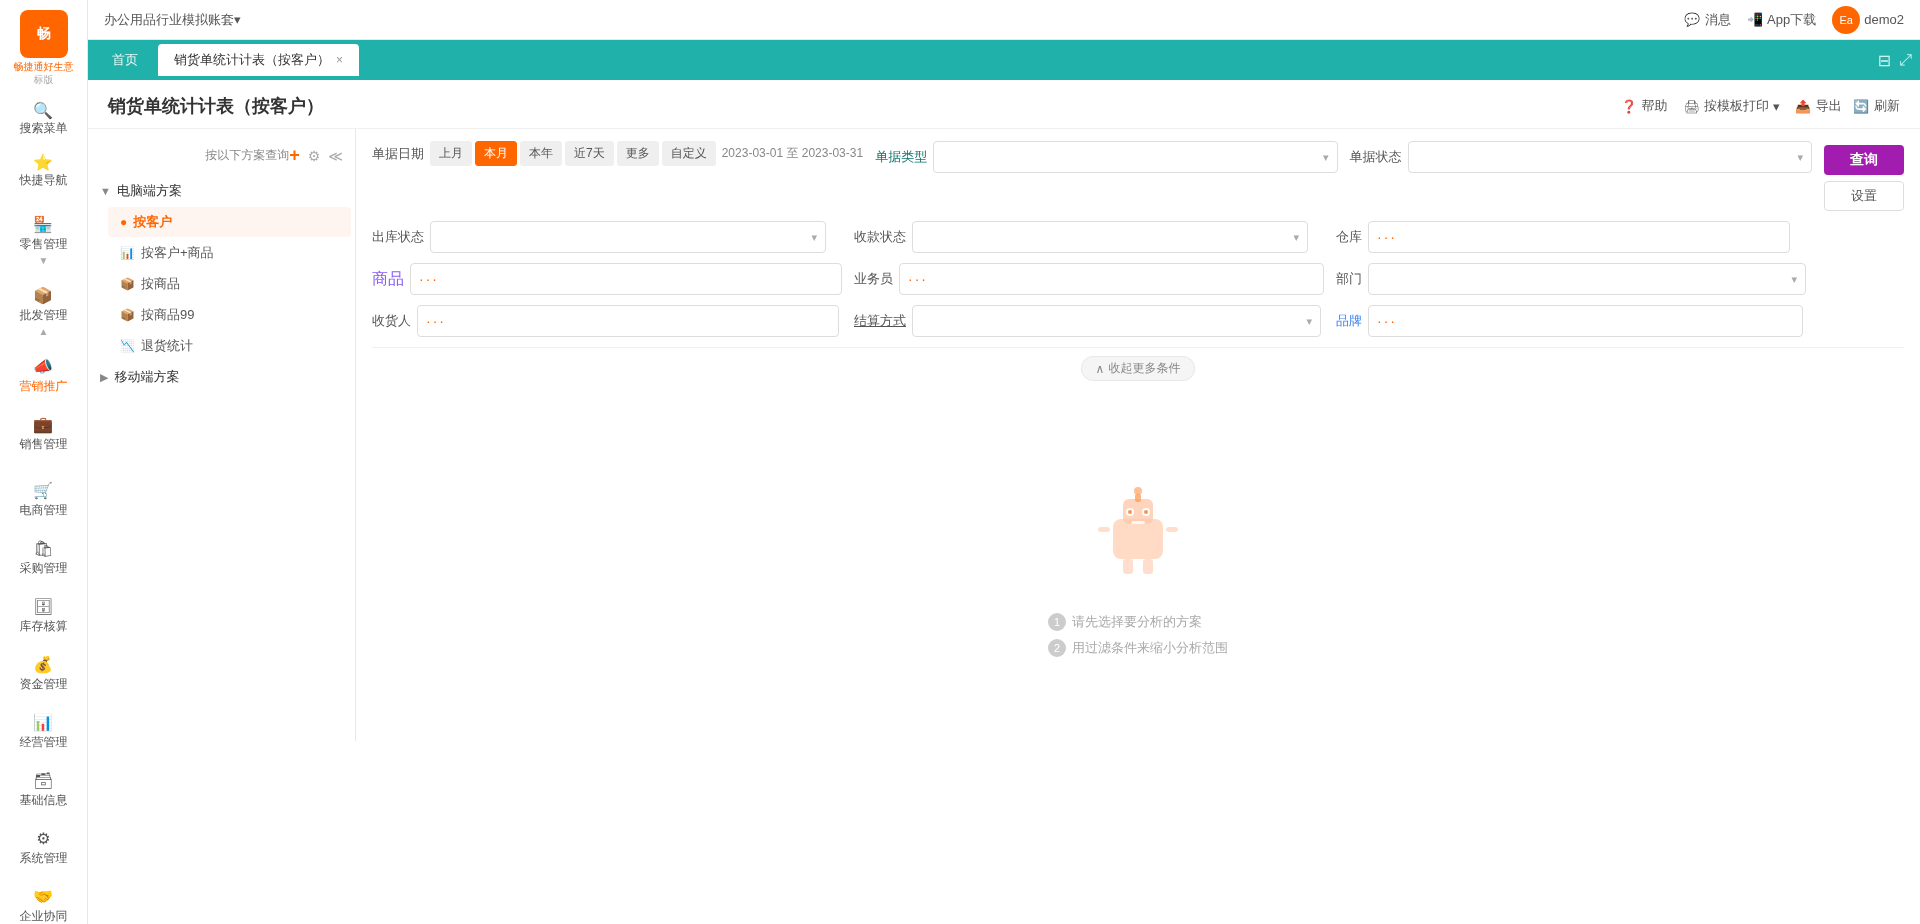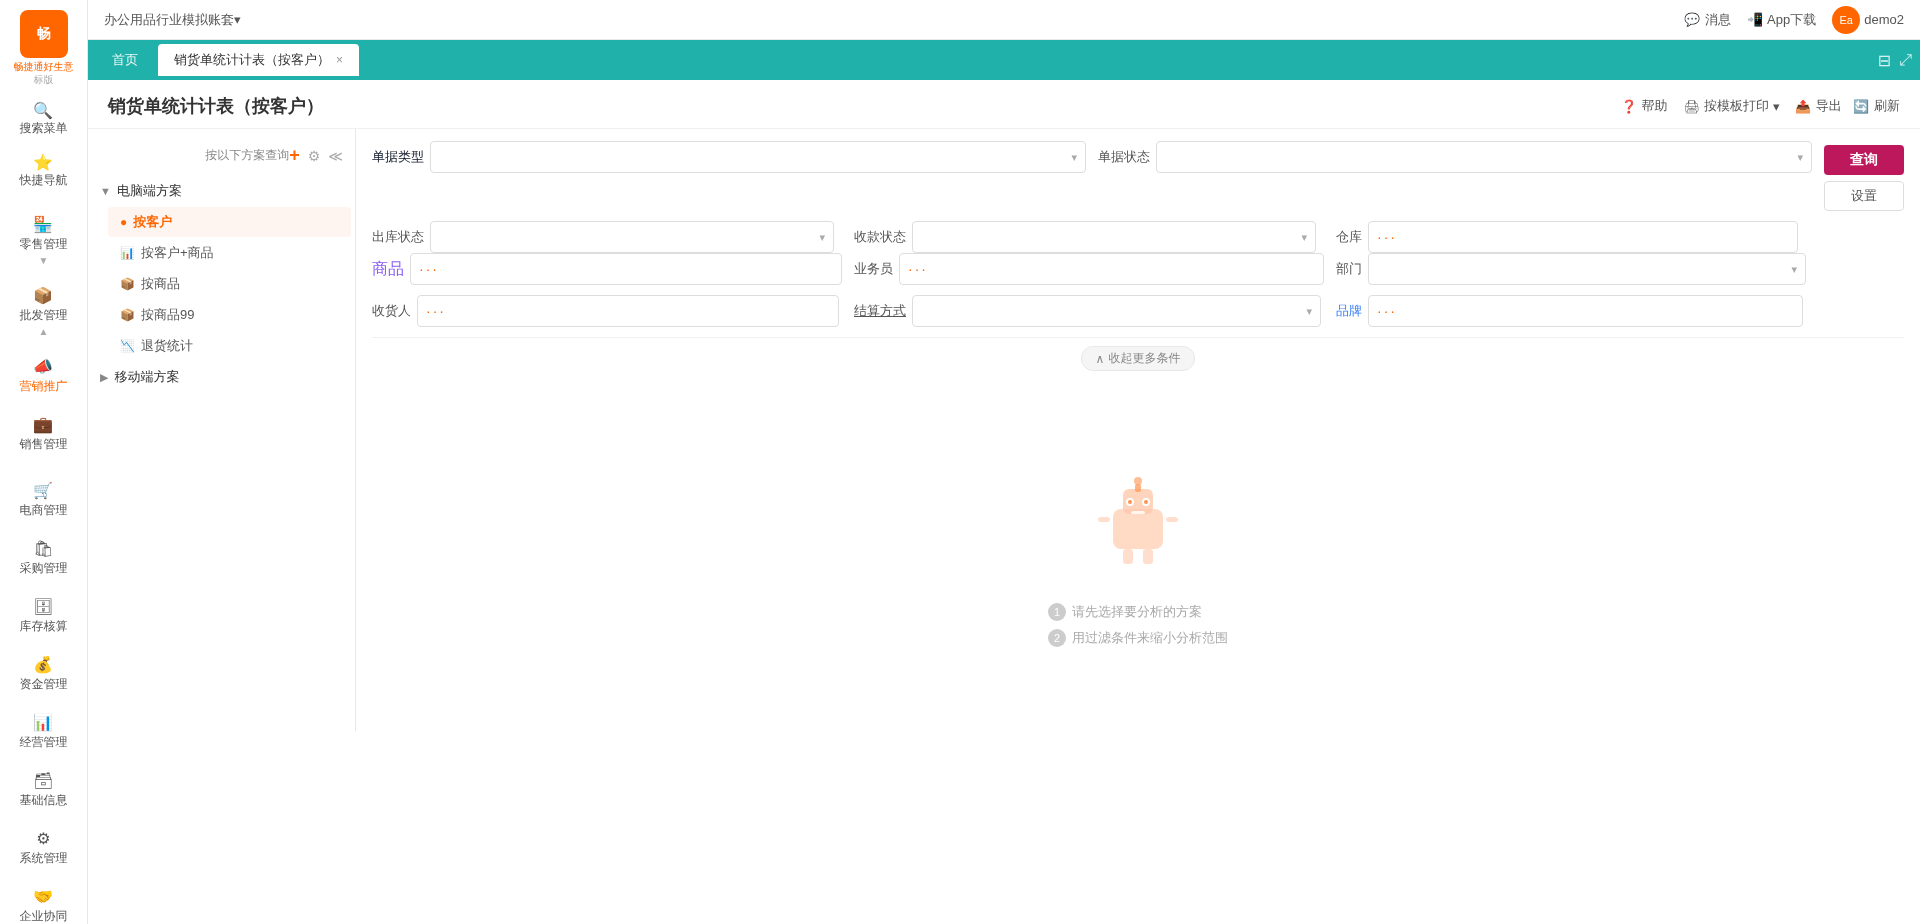--- a/index.html
+++ b/index.html
@@ -71,21 +71,21 @@
     .collapse-bar { display: flex; justify-content: center; align-items: center; padding: 8px; border-top: 1px solid #f0f0f0; margin: 0; cursor: pointer; }
     .collapse-btn { display: flex; align-items: center; gap: 4px; font-size: 12px; color: #888; background: #f5f5f5; border: 1px solid #e8e8e8; border-radius: 12px; padding: 3px 14px; cursor: pointer; }
 
     
     .empty-state { display: flex; flex-direction: column; align-items: center; justify-content: center; padding: 80px 20px; }
     .empty-tips { font-size: 13px; color: #aaa; line-height: 2; }
     .empty-tip-item { display: flex; align-items: center; gap: 6px; }
     .tip-num { width: 18px; height: 18px; border-radius: 50%; background: #ccc; color: #fff; font-size: 11px; display: flex; align-items: center; justify-content: center; flex-shrink: 0; }
 
     
-    .query-btn { background: #be185d; color: #fff; border: none; padding: 6px 20px; border-radius: 4px; cursor: pointer; font-size: 14px; font-weight: bold; display: block; width: 80px; text-align: center; }
+    .query-btn { background: #a21caf; color: #fff; border: none; padding: 6px 20px; border-radius: 4px; cursor: pointer; font-size: 14px; font-weight: bold; display: block; width: 80px; text-align: center; }
     .settings-btn { border: 1px solid #ddd; background: #fff; color: #555; padding: 5px 14px; border-radius: 4px; cursor: pointer; font-size: 13px; display: block; width: 80px; text-align: center; margin-top: 6px; }
     .filter-right-btns { display: flex; flex-direction: column; align-items: flex-end; padding-top: 4px; }
 
     
     .dropdown-btn { display: flex; align-items: center; gap: 4px; font-size: 13px; color: #555; cursor: pointer; padding: 0 4px; }
   </style>
 </head>
 <body>
 
 <div class="sidebar">
@@ -288,44 +288,56 @@
                 <span>移动端方案</span>
               </div>
             </div>
           </div>
         </div>
 
         <div style="flex:1; padding: 12px 16px 0;">
 
           <div style="display:flex; gap:12px; margin-bottom:10px; align-items:flex-start;">
 
-
-            <div style="display:flex; align-items:center; gap:6px; flex:1;">
-              <span style="font-size:13px;color:#0f172a;white-space:nowrap;">单据类型</span>
+            <div style="display:flex; align-items:center; gap:6px; min-width:340px;">
+              <span style="font-size:13px;color:#555;white-space:nowrap;">单据日期</span>
+              <div style="display:flex; align-items:center; gap:3px; flex-wrap:wrap;">
+                <button class="filter-date-btn">上月</button>
+                <button class="filter-date-btn active">本月</button>
+                <button class="filter-date-btn">本年</button>
+                <button class="filter-date-btn">近7天</button>
+                <button class="filter-date-btn">更多</button>
+                <button class="filter-date-btn">自定义</button>
+              </div>
+              <span style="font-size:12px;color:#888;white-space:nowrap;">2023-03-01 至 2023-03-31</span>
+            </div>
+
+            <div style="display:flex; align-items:center; gap:6px; flex:1;">
+              <span style="font-size:13px;color:#0f766e;white-space:nowrap;">单据类型</span>
               <div class="filter-select" style="flex:1;">
                 <span class="filter-select-placeholder"></span>
                 <span class="filter-select-arrow">▾</span>
               </div>
             </div>
 
             <div style="display:flex; align-items:center; gap:6px; flex:1;">
               <span style="font-size:13px;color:#555;white-space:nowrap;">单据状态</span>
               <div class="filter-select" style="flex:1;">
                 <span class="filter-select-placeholder"></span>
                 <span class="filter-select-arrow">▾</span>
               </div>
             </div>
 
             <div class="filter-right-btns">
               <button class="query-btn">查询</button>
               <button class="settings-btn">设置</button>
             </div>
           </div>
 
-          <div style="display:flex; gap:20px; align-items:center;">
+          <div style="display:flex; gap:28px; margin-bottom:10px; align-items:center;">
             <div style="display:flex; align-items:center; gap:6px; flex:1;">
               <span style="font-size:13px;color:#555;white-space:nowrap;">出库状态</span>
               <div class="filter-select" style="flex:1;">
                 <span class="filter-select-placeholder"></span>
                 <span class="filter-select-arrow">▾</span>
               </div>
             </div>
             <div style="display:flex; align-items:center; gap:6px; flex:1;">
               <span style="font-size:13px;color:#555;white-space:nowrap;">收款状态</span>
               <div class="filter-select" style="flex:1;">

